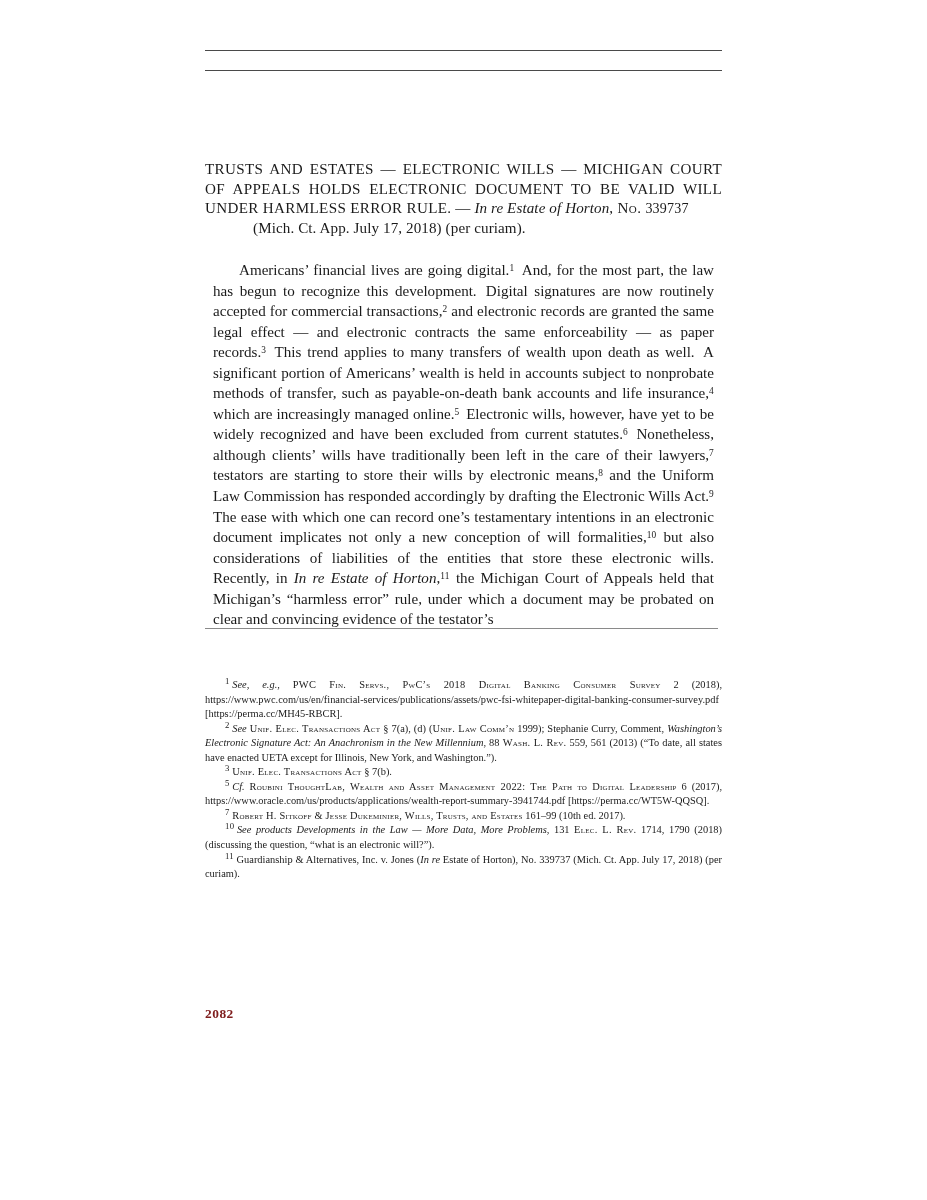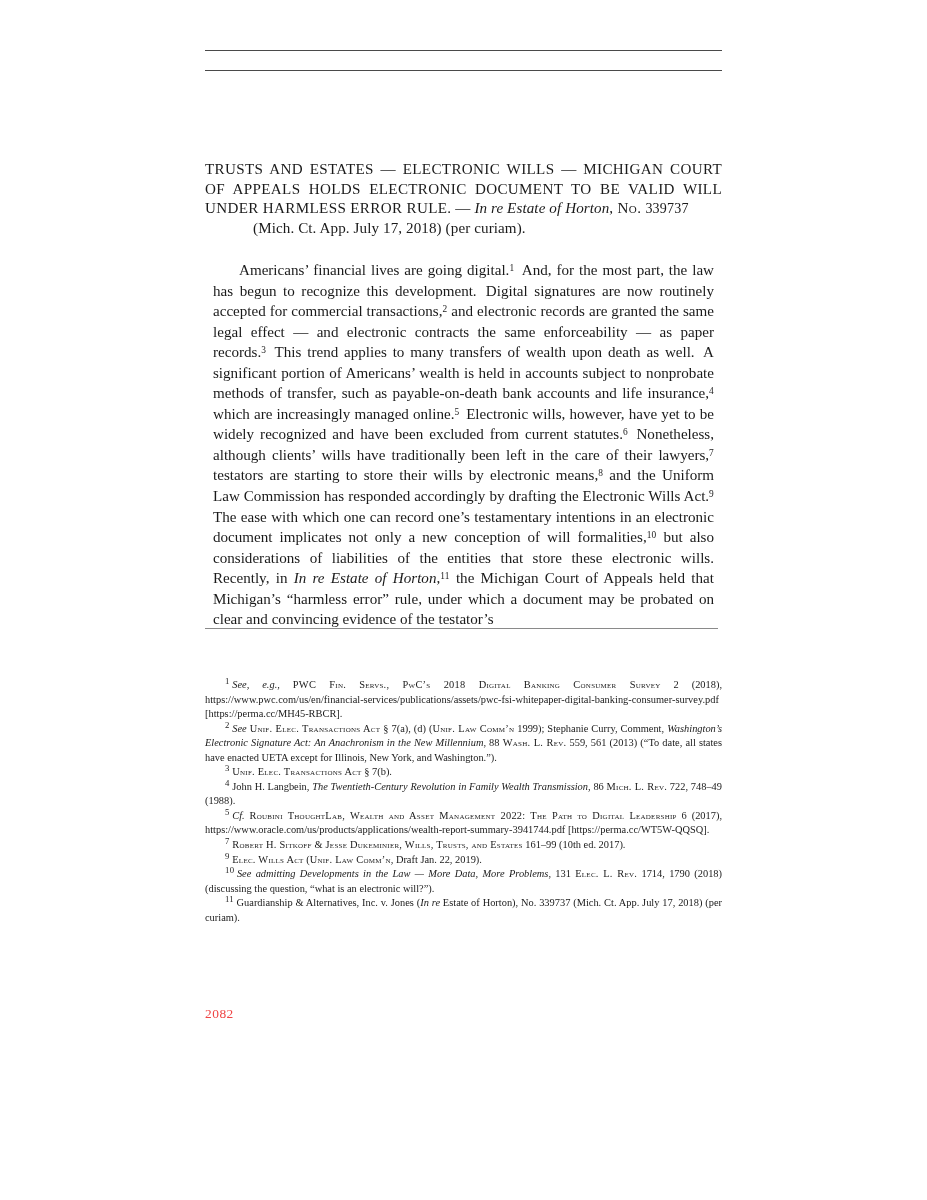--- a/index.html
+++ b/index.html
@@ -130,21 +130,22 @@
     letter-spacing: 0.25px;
   }
 
   
   .folio {
     position: absolute;
     top: 1006px;
     left: 0;
     font-size: 13.4px;
     letter-spacing: 0.5px;
-    color: #ef4444;
+    color: #7f1d1d;
+    font-weight: bold;
   }
 </style>
 </head>
 <body>
 
 <div class="page">
 
   <div class="head-rules">
     <div class="rule"></div>
     <div class="rule second"></div>
@@ -158,23 +159,21 @@
   <div class="body-text">
     <p><span>Americans’ financial lives are going digital.</span><sup>1</sup><span class="sp"> </span><span>And, for the most part, the law has begun to recognize this development.</span><span class="sp"> </span><span>Digital signatures are now routinely accepted for commercial transactions,</span><sup>2</sup> <span>and electronic records are granted the same legal effect — and electronic contracts the same enforceability — as paper records.</span><sup>3</sup><span class="sp"> </span><span>This trend applies to many transfers of wealth upon death as well.</span><span class="sp"> </span><span>A significant portion of Americans’ wealth is held in accounts subject to nonprobate methods of transfer, such as payable-on-death bank accounts and life insurance,</span><sup>4</sup> <span>which are increasingly managed online.</span><sup>5</sup><span class="sp"> </span><span>Electronic wills, however, have yet to be widely recognized and have been excluded from current statutes.</span><sup>6</sup><span class="sp"> </span><span>Nonetheless, although clients’ wills have traditionally been left in the care of their lawyers,</span><sup>7</sup> <span>testators are starting to store their wills by electronic means,</span><sup>8</sup> <span>and the Uniform Law Commission has responded accordingly by drafting the Electronic Wills Act.</span><sup>9</sup><span class="sp"> </span><span>The ease with which one can record one’s testamentary intentions in an electronic document implicates not only a new conception of will formalities,</span><sup>10</sup> <span>but also considerations of liabilities of the entities that store these electronic wills.</span><span class="sp"> </span><span>Recently, in </span><span class="ital">In re Estate of Horton</span><span>,</span><sup>11</sup> <span>the Michigan Court of Appeals held that Michigan’s “harmless error” rule, under which a document may be probated on clear and convincing evidence of the testator’s</span></p>
   </div>
 
   <div class="fn-rule"></div>
 
   <div class="footnotes" id="footnotes">
       <p class="fn"><span class="num">1</span><span class="ital">See, e.g.</span><span>, </span><span class="sc">PWC Fin. Servs., PwC’s 2018 Digital Banking Consumer Survey</span><span> 2 (2018), https://www.pwc.com/us/en/financial-services/publications/assets/pwc-fsi-whitepaper-digital-banking-consumer-survey.pdf [https://perma.cc/MH45-RBCR].</span></p>
       <p class="fn"><span class="num">2</span><span class="ital">See</span><span> </span><span class="sc">Unif. Elec. Transactions Act</span><span> § 7(a), (d) (</span><span class="sc">Unif. Law Comm’n</span><span> 1999); Stephanie Curry, Comment, </span><span class="ital">Washington’s Electronic Signature Act: An Anachronism in the New Millennium</span><span>, 88 </span><span class="sc">Wash. L. Rev.</span><span> 559, 561 (2013) (“To date, all states have enacted UETA except for Illinois, New York, and Washington.”).</span></p>
       <p class="fn"><span class="num">3</span><span class="sc">Unif. Elec. Transactions Act</span><span> § 7(b).</span></p>
-      <p class="fn"><span class="num">4</span><span>John H. Langbein, </span><span class="ital">The Twentieth-Century Revolution in Family Wealth Transmission</span><span>, 86 </span><span class="sc">Mich. L. Rev.</span><span> 722, 748–49 (1988).</span></p>
       <p class="fn"><span class="num">5</span><span class="ital">Cf.</span><span> </span><span class="sc">Roubini ThoughtLab, Wealth and Asset Management 2022: The Path to Digital Leadership</span><span> 6 (2017), https://www.oracle.com/us/products/applications/wealth-report-summary-3941744.pdf [https://perma.cc/WT5W-QQSQ].</span></p>
       <p class="fn"><span class="num">7</span><span class="sc">Robert H. Sitkoff &amp; Jesse Dukeminier, Wills, Trusts, and Estates</span><span> 161–99 (10th ed. 2017).</span></p>
-      <p class="fn"><span class="num">9</span><span class="sc">Elec. Wills Act</span><span> (</span><span class="sc">Unif. Law Comm’n</span><span>, Draft Jan. 22, 2019).</span></p>
-      <p class="fn"><span class="num">10</span><span class="ital">See admitting Developments in the Law — More Data, More Problems</span><span>, 131 </span><span class="sc">Elec. L. Rev.</span><span> 1714, 1790 (2018) (discussing the question, “what is an electronic will?”).</span></p>
+      <p class="fn"><span class="num">10</span><span class="ital">See products Developments in the Law — More Data, More Problems</span><span>, 131 </span><span class="sc">Elec. L. Rev.</span><span> 1714, 1790 (2018) (discussing the question, “what is an electronic will?”).</span></p>
       <p class="fn"><span class="num">11</span><span>Guardianship &amp; Alternatives, Inc. v. Jones (</span><span class="ital">In re</span><span> Estate of Horton), No. 339737 (Mich. Ct. App. July 17, 2018) (per curiam).</span></p>
     </div>
 
   <div class="folio">2082</div>
 
 </div>
 
 </body></html>

